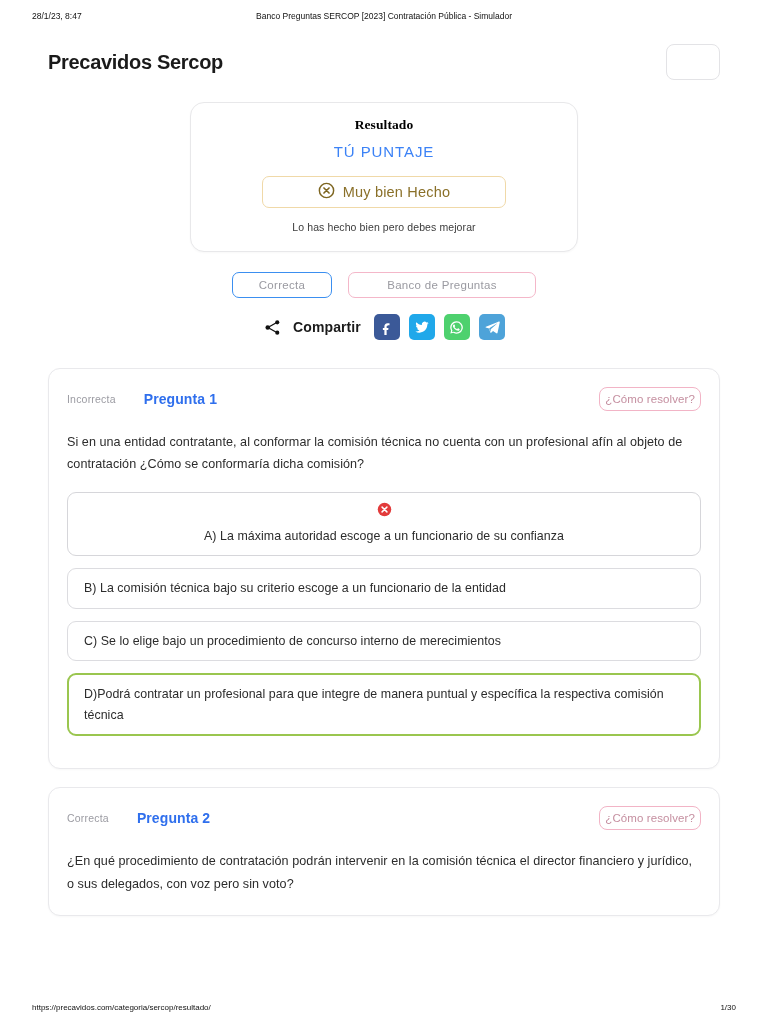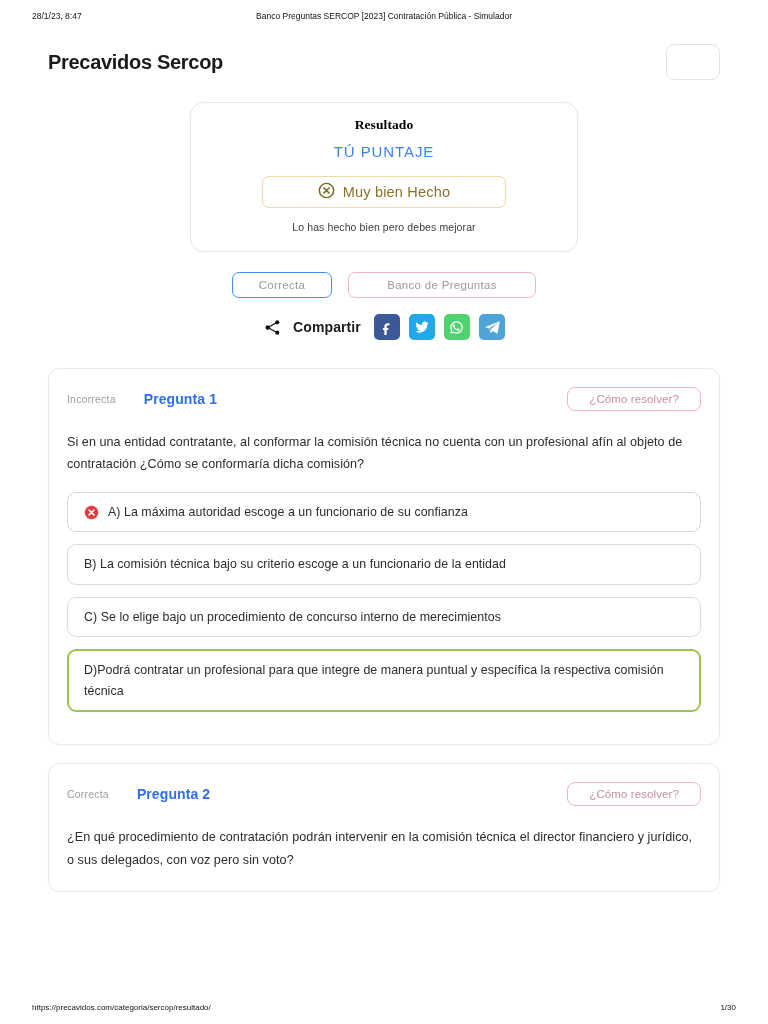--- a/index.html
+++ b/index.html
@@ -219,21 +219,21 @@
     color: #2f6fed;
     letter-spacing: 0.1px;
   }
   .qhelp {
     margin-left: auto;
     border: 1.4px solid #f2b4c6;
     border-radius: 8px;
     background: #fff;
     font-size: 11.5px;
     color: #c58fa0;
-    padding: 5px 21px;
+    padding: 5px 5px;
     letter-spacing: 0.1px;
     cursor: pointer;
   }
   .qtext {
     margin-top: 20px;
     font-size: 12.6px;
     line-height: 1.78;
     color: #2c2c2c;
     letter-spacing: 0.05px;
   }
@@ -249,21 +249,21 @@
     align-items: center;
     gap: 9px;
     padding: 9px 16px;
     margin-bottom: 12px;
     font-size: 12.4px;
     color: #2c2c2c;
     line-height: 1.65;
     letter-spacing: 0.05px;
     cursor: pointer;
   }
-  .opt.wrong  { border-color: #d6d6da; }
+  .opt.wrong  { border-color: #d6d6da; flex-direction: column; }
   .opt.right  { border: 2px solid #9ac64f; padding: 9px 15px; }
   .opt-mark { flex: 0 0 auto; display: flex; align-items: center; }
   .opt-label { flex: 1 1 auto; }
 </style>
 </head>
 <body>
 
 <div class="print-header">
   <span class="ph-date">28/1/23, 8:47</span>
   <span class="ph-title">Banco Preguntas SERCOP [2023] Contratación Pública - Simulador</span>

